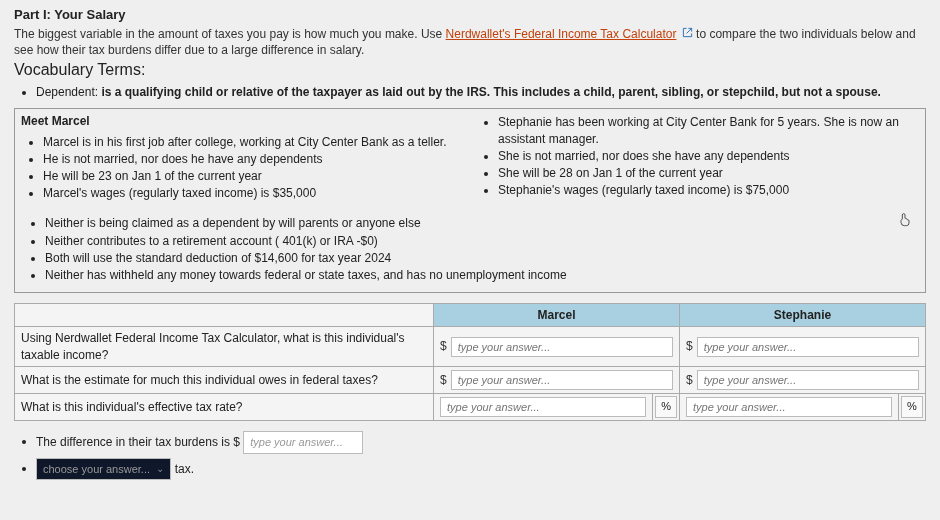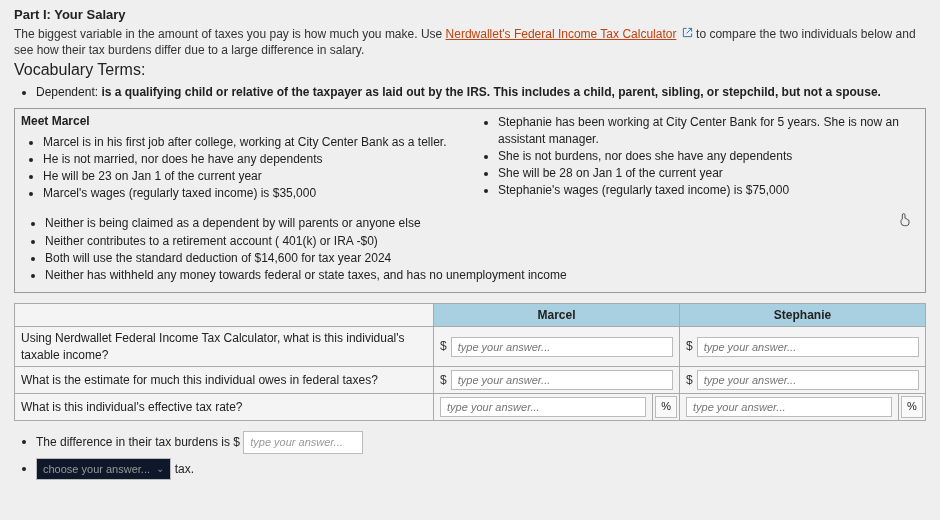--- a/index.html
+++ b/index.html
@@ -140,21 +140,21 @@
       <ul>
         <li>Marcel is in his first job after college, working at City Center Bank as a teller.</li>
         <li>He is not married, nor does he have any dependents</li>
         <li>He will be 23 on Jan 1 of the current year</li>
         <li>Marcel's wages (regularly taxed income) is $35,000</li>
       </ul>
     </div>
     <div class="meet-col">
       <ul>
         <li>Stephanie has been working at City Center Bank for 5 years. She is now an assistant manager.</li>
-        <li>She is not burdens, nor does she have any dependents</li>
+        <li>She is not married, nor does she have any dependents</li>
         <li>She will be 28 on Jan 1 of the current year</li>
         <li>Stephanie's wages (regularly taxed income) is $75,000</li>
       </ul>
     </div>
   </div>
   <div class="common-row">
     <span class="pointer">
       <svg width="16" height="18" viewBox="0 0 24 24" fill="none" stroke="#555" stroke-width="1.5">
           <path d="M8 12V6a2 2 0 114 0v5h1a2 2 0 012 2v0h1a2 2 0 012 2v3a4 4 0 01-4 4h-3a5 5 0 01-5-5v-3l2-2z"></path>
         </svg>

